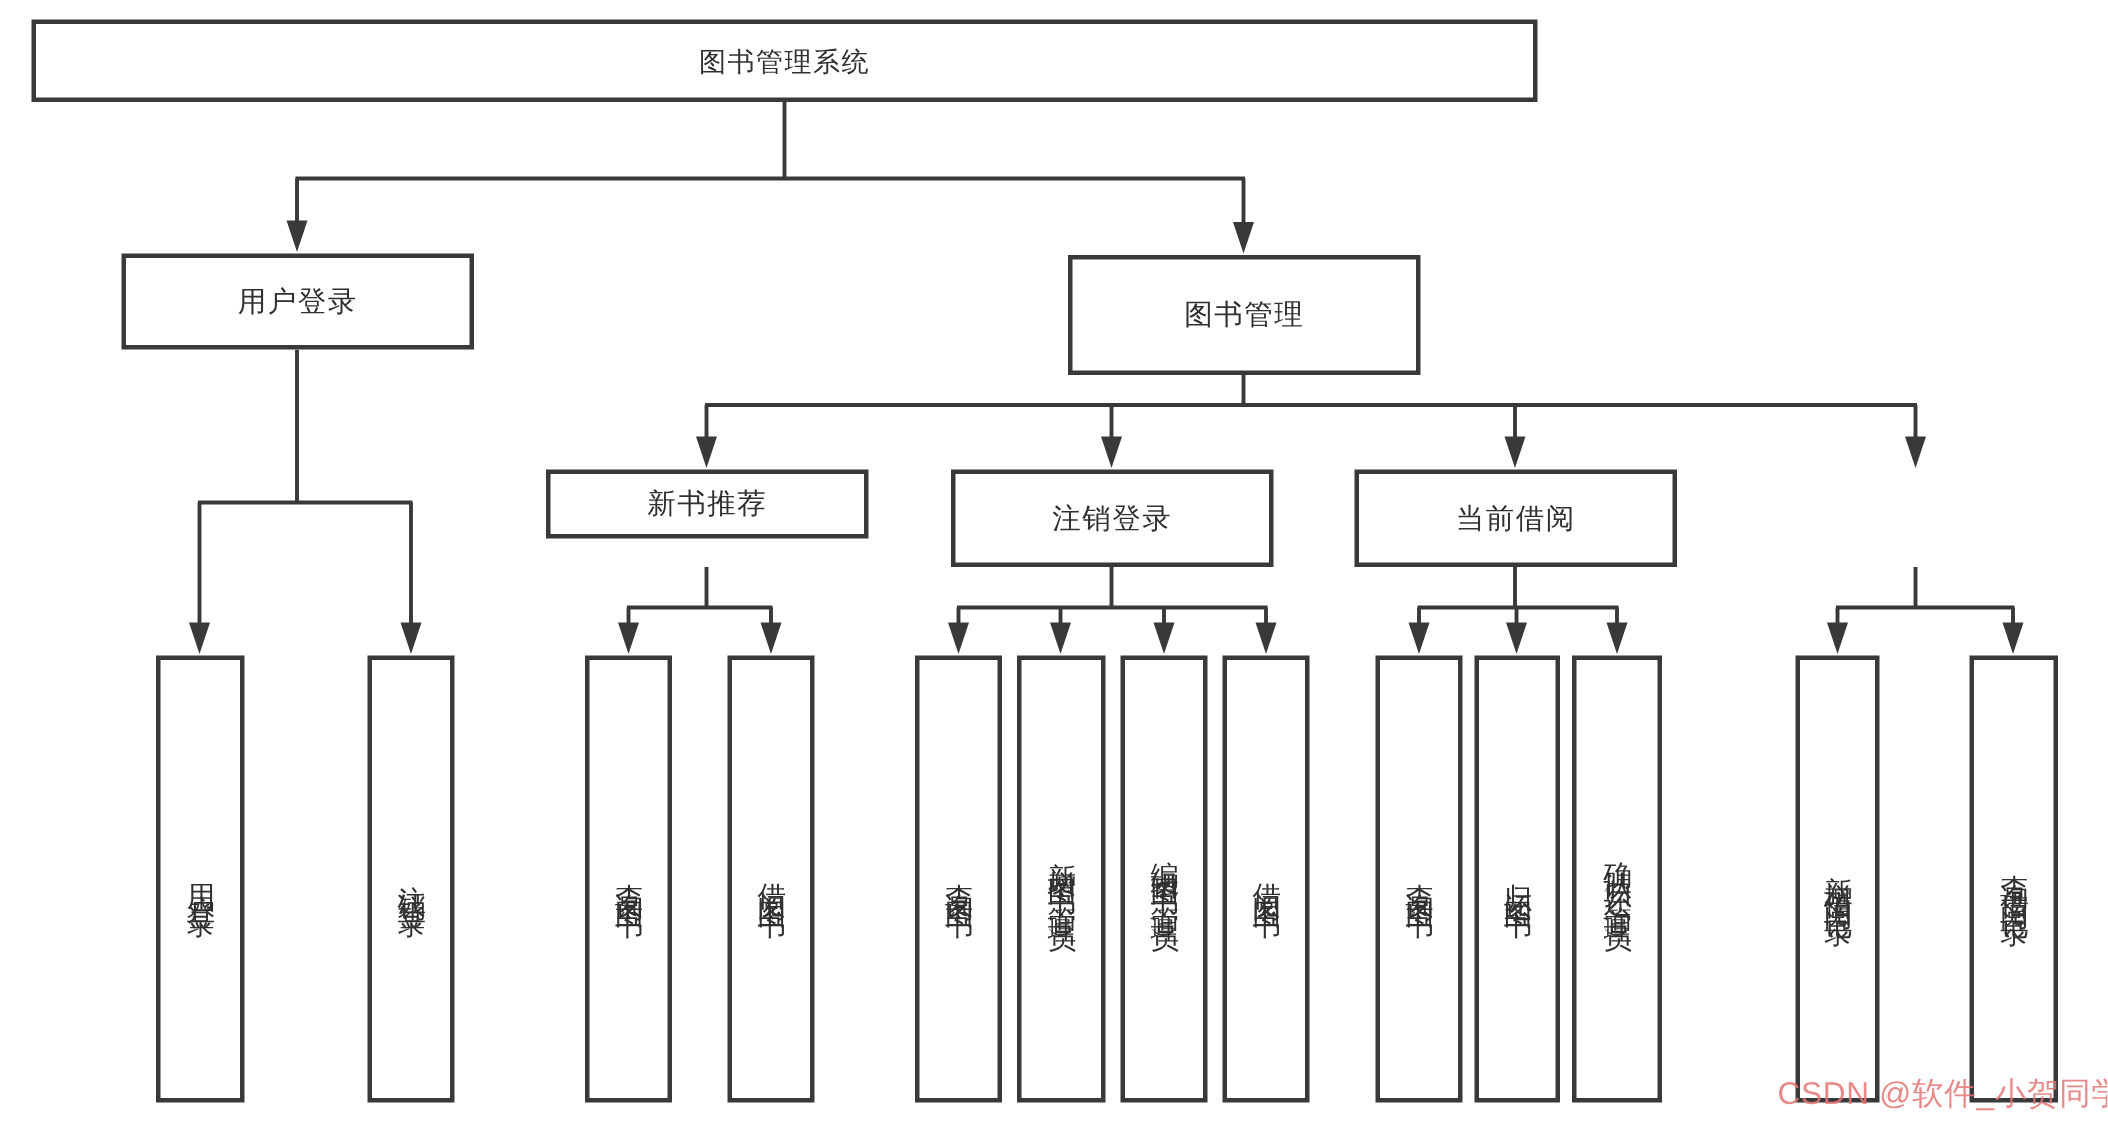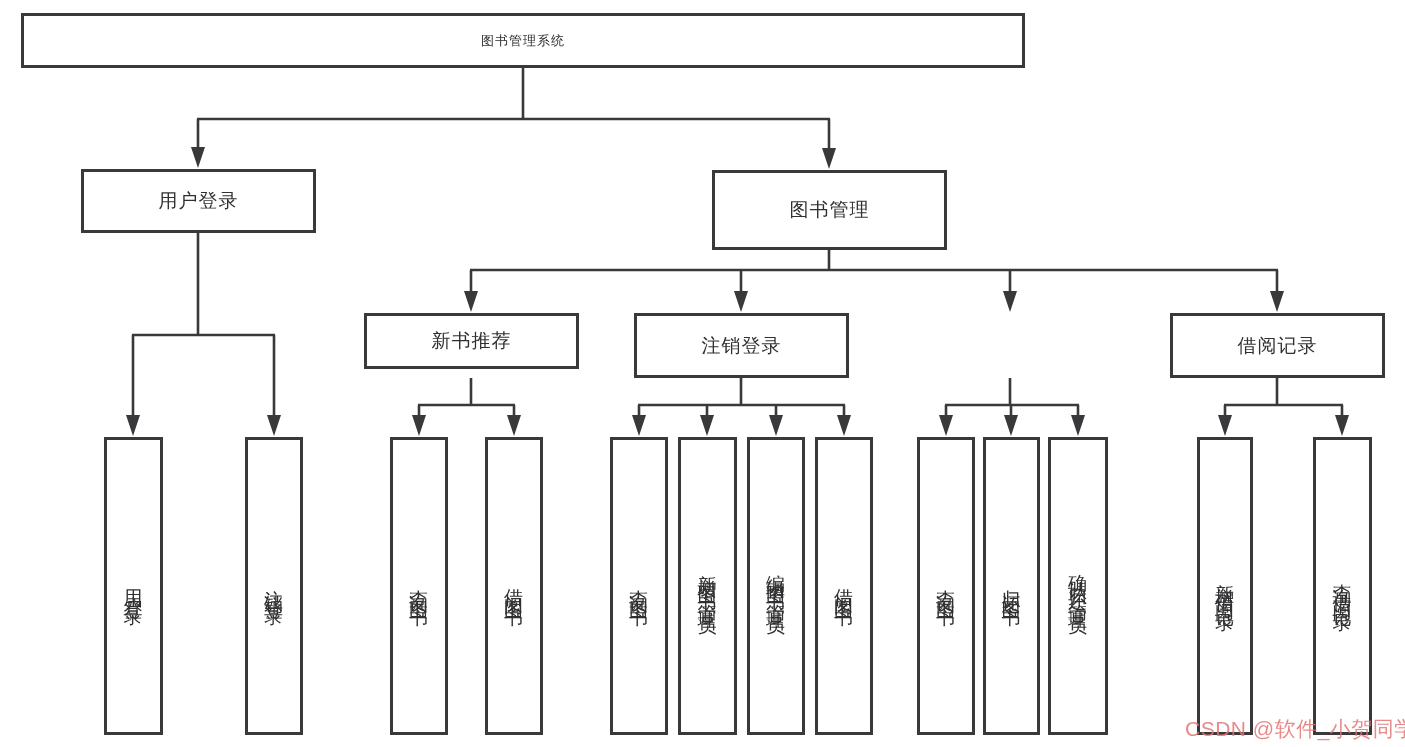--- a/index.html
+++ b/index.html
@@ -13,21 +13,21 @@
   #connectors { position:absolute; left:0; top:0; width:1405px; height:747px; z-index:1; }
   .cl { stroke:#39393b; stroke-width:2.6; fill:none; }
   .ar { fill:#39393b; stroke:none; }
   .node {
     position:absolute; box-sizing:border-box;
     background:#ffffff; border:3px solid #39393b;
     display:flex; align-items:center; justify-content:center;
     color:#303032; z-index:2;
   }
   .hnode { font-size:19px; letter-spacing:1px; }
-  .root  { font-size:13px; }
+  .root  { font-size:18px; }
   .vnode span {
     writing-mode:vertical-rl;
     text-orientation:mixed;
     font-size:19px;
     letter-spacing:6px;
     line-height:1;
     color:#303032;
   }
   #watermark {
     position:absolute; left:1185px; top:715px;
@@ -107,28 +107,28 @@
     <span>图书管理系统</span>
   </div>
 
   <div class="node hnode" style="left:81px; top:169px; width:235px; height:64px;">
     <span>用户登录</span>
   </div>
   <div class="node hnode" style="left:712px; top:170px; width:235px; height:80px;">
     <span>图书管理</span>
   </div>
 
-  <div class="node hnode" style="left:364px; top:313px; width:215px; height:56px;text-align:right;">
+  <div class="node hnode" style="left:364px; top:313px; width:215px; height:46px;text-align:right;">
     <span>新书推荐</span>
   </div>
   <div class="node hnode" style="left:634px; top:313px; width:215px; height:65px;">
     <span>注销登录</span>
   </div>
-  <div class="node hnode" style="left:1170px; top:313px; width:215px; height:65px;">
-    <span>借阅记录</span>
+  <div class="node hnode" style="left:903px; top:313px; width:215px; height:65px;">
+    <span>当前借阅</span>
   </div>
 
   <div class="node vnode" style="left:104px; top:437px; width:59px; height:298px;">
     <span>用户登录</span>
   </div>
   <div class="node vnode" style="left:245px; top:437px; width:58px; height:298px;">
     <span>注销登录</span>
   </div>
 
   <div class="node vnode" style="left:390px; top:437px; width:58px; height:298px;">

